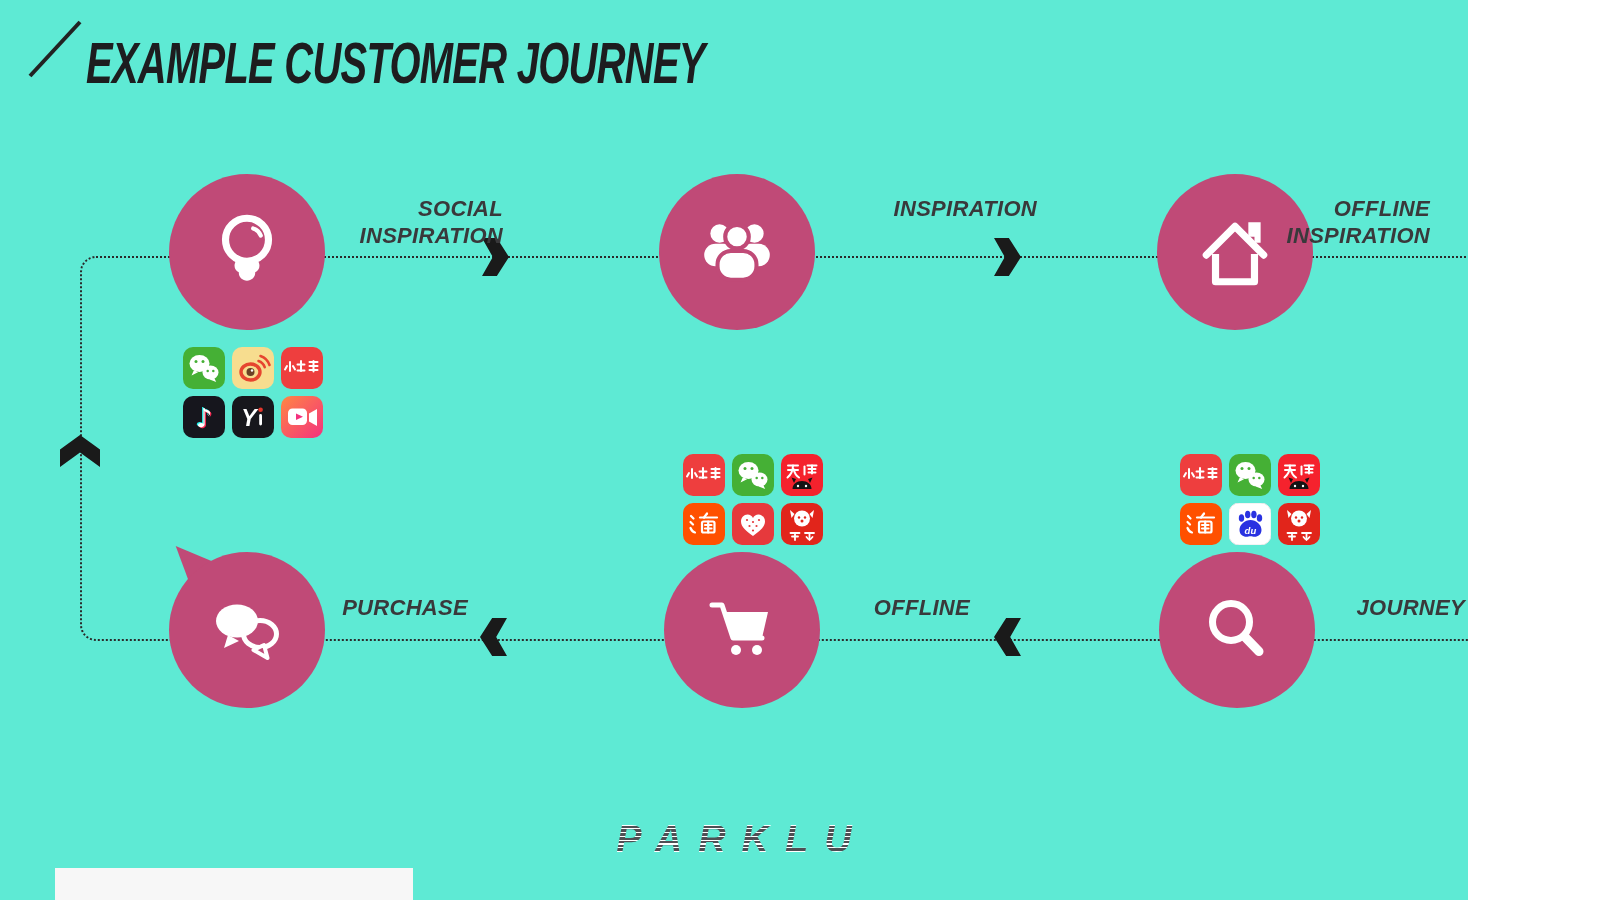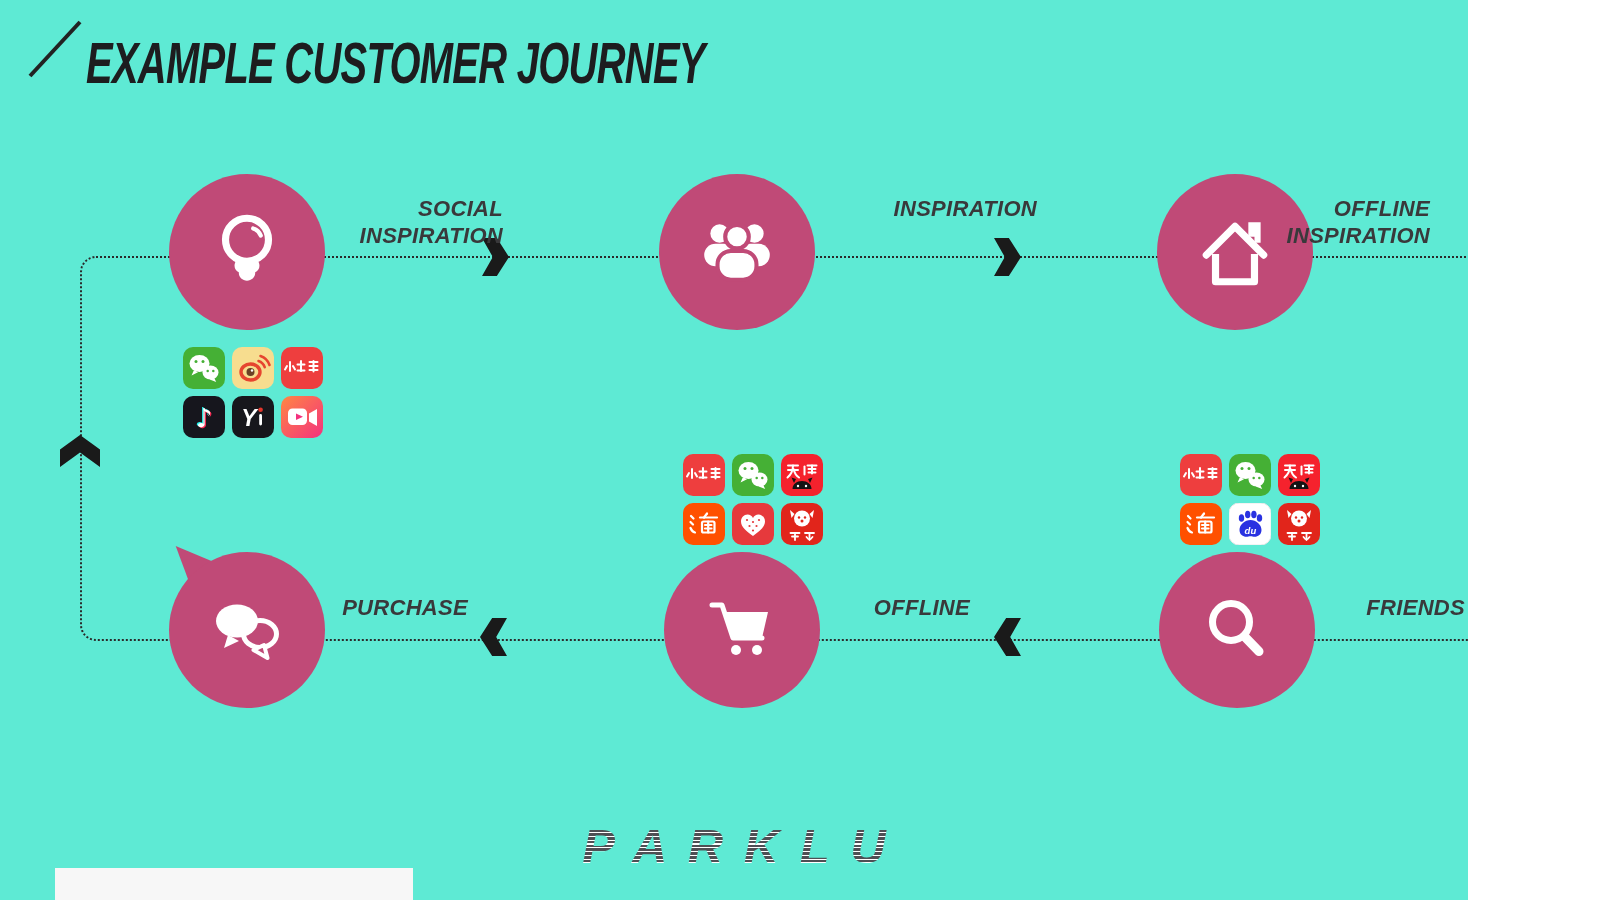--- a/index.html
+++ b/index.html
@@ -51,21 +51,21 @@
   #arrow-sharing-social{left:60px;top:435px;}
 
   
   .cluster{position:absolute;display:grid;grid-template-columns:repeat(3,42px);gap:7px;}
   #cluster-social{left:183px;top:347px;}
   #cluster-purchase{left:683px;top:454px;}
   #cluster-research{left:1180px;top:454px;}
   .tile{width:42px;height:42px;display:block;}
 
   
-  #logo{position:absolute;left:0;right:0;top:818px;text-align:center;font-size:49px;font-weight:700;
+  #logo{position:absolute;left:0;right:0;top:818px;text-align:center;font-size:38px;font-weight:700;
         letter-spacing:.42em;color:#4e4f54;text-indent:.42em;}
   @supports ((-webkit-background-clip:text)){
     #logo{background-image:repeating-linear-gradient(180deg,#4e4f54 0 2.6px,#ffffff 2.6px 3.8px);
           -webkit-background-clip:text;background-clip:text;color:transparent;}
   }
   #bottom-strip{position:absolute;left:55px;top:868px;width:358px;height:32px;background:#f7f7f7;}
 </style>
 </head>
 <body>
 
@@ -280,21 +280,21 @@
   </div>
   <div class="lbl" id="lbl-friends">
     <div>INSPIRATION</div>
   </div>
   <div class="lbl" id="lbl-offline">
     <div>OFFLINE</div>
     <div>INSPIRATION</div>
   </div>
   <div class="lbl" id="lbl-sharing">PURCHASE</div>
   <div class="lbl" id="lbl-purchase">OFFLINE</div>
-  <div class="lbl" id="lbl-research">FRIENDS</div>
+  <div class="lbl" id="lbl-research">JOURNEY</div>
 
   <div class="cluster" id="cluster-social">
     <svg class="tile">
         <use href="#ic-wechat"></use>
       </svg>
     <svg class="tile">
         <use href="#ic-weibo"></use>
       </svg>
     <svg class="tile">
         <use href="#ic-xhs"></use>

